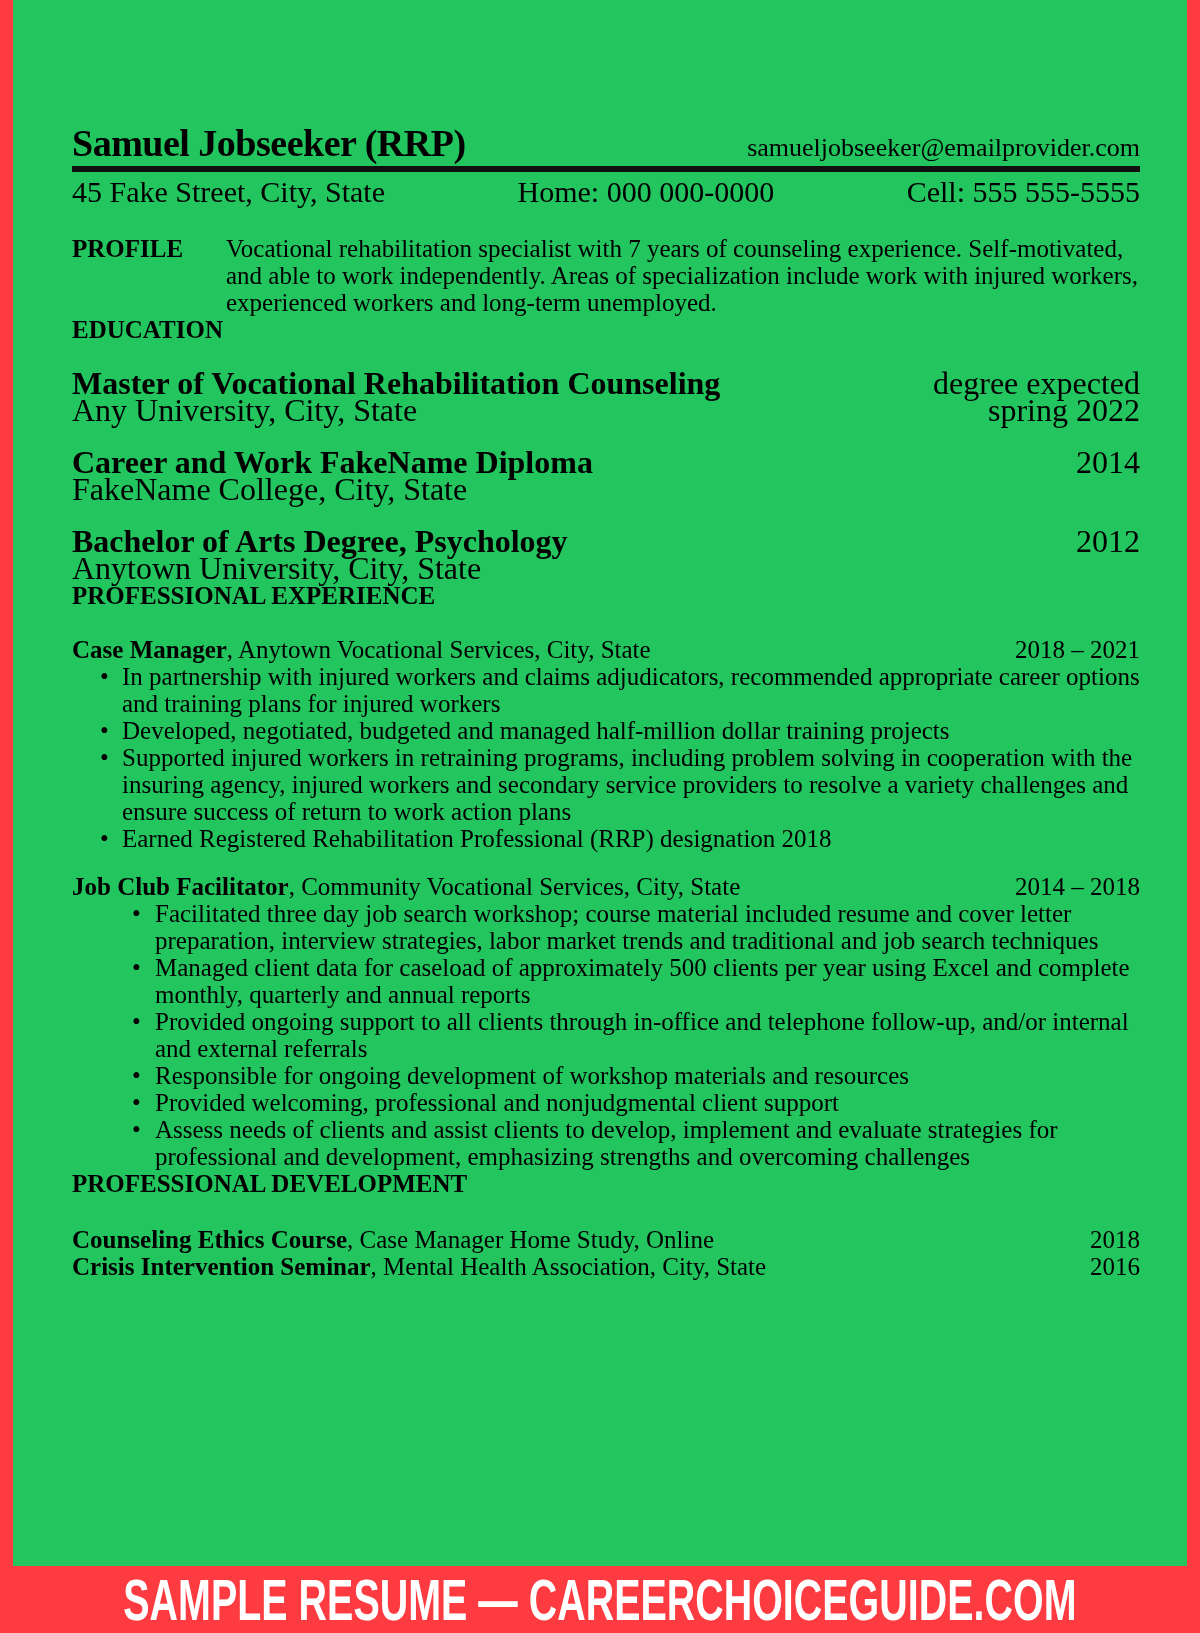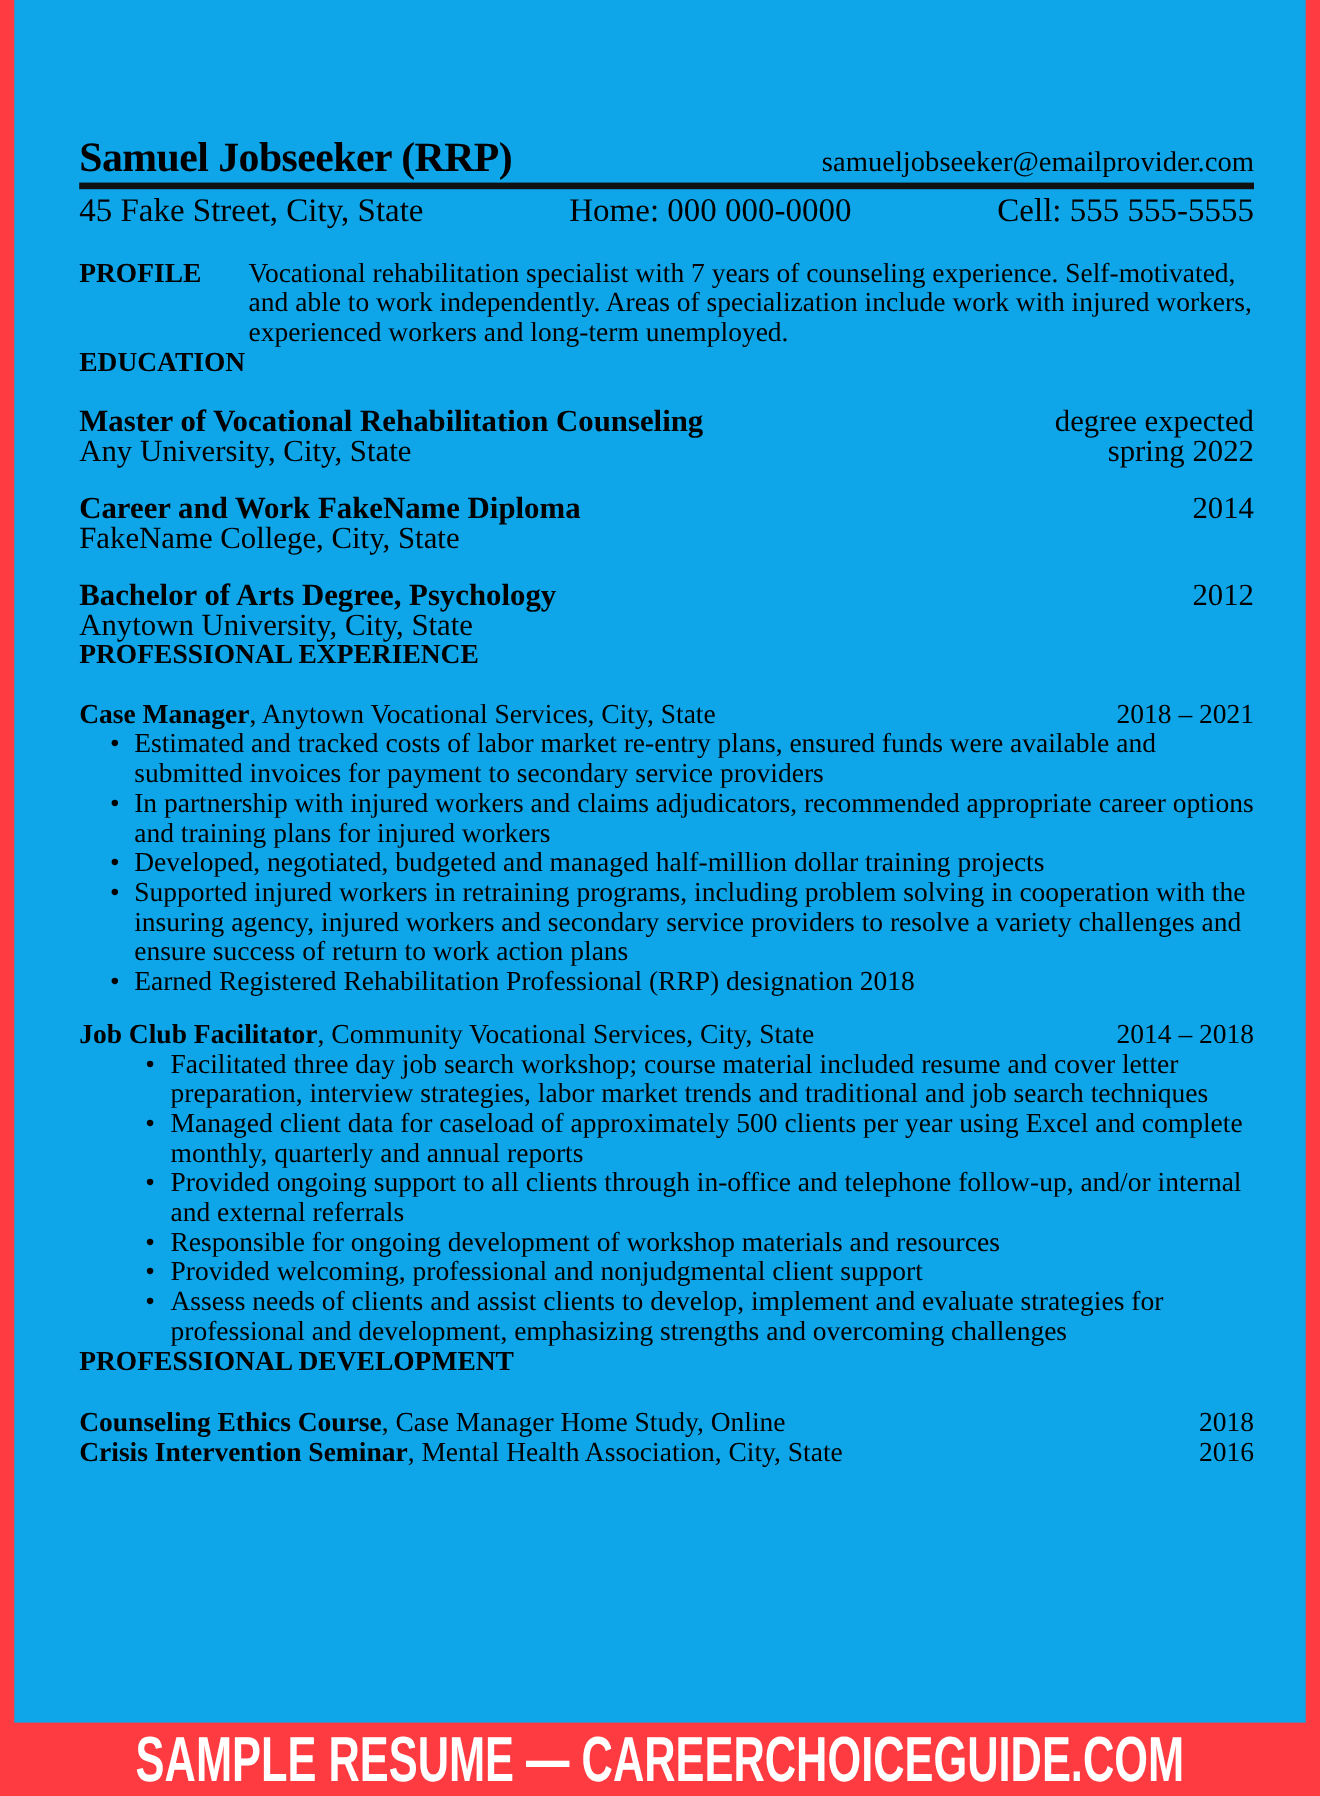--- a/index.html
+++ b/index.html
@@ -1,20 +1,20 @@
 <!DOCTYPE html>
 <html><head>
 <meta charset="utf-8">
 <style>
   html, body { margin: 0; padding: 0; background: #ffffff; }
   .page {
     position: relative;
     width: 1200px;
     height: 1633px;
-    background: #0ea5e9;
+    background: #22c55e;
     overflow: hidden;
     font-family: "Liberation Serif", "DejaVu Serif", serif;
     color: #000000;
   }
   .edge {
     position: absolute;
     top: 0;
     bottom: 0;
     width: 13px;
     background: #fd3b40;
@@ -72,21 +72,21 @@
     font-weight: bold;
     margin: 0;
   }
   .h-education { margin-top: 24px; }
   .h-experience { margin-top: 25px; }
   .h-development { margin-top: 18px; }
   .edu-list { margin: 0; }
   .edu-entry {
     display: flex;
     justify-content: space-between;
-    font-size: 28px;
+    font-size: 32px;
     line-height: 27px;
     margin-top: 25px;
   }
   .edu-entry:first-of-type { margin-top: 27px; }
   .edu-degree { font-weight: bold; }
   .edu-right { text-align: right; white-space: nowrap; }
   .job-header {
     display: flex;
     justify-content: space-between;
     font-size: 25px;
@@ -208,21 +208,20 @@
     <h2 class="section-heading h-experience">PROFESSIONAL EXPERIENCE</h2>
 
     <div class="job job1">
       <div class="job-header">
         <span class="job-left"><b class="job-title">Case Manager</b><span>, Anytown Vocational Services, City, State</span></span>
         <span class="job-dates">2018 – 2021</span>
       </div>
       <ul class="bullets">
 
 
-          <li>Estimated and tracked costs of labor market re-entry plans, ensured funds were available and submitted invoices for payment to secondary service providers</li>
 
           <li>In partnership with injured workers and claims adjudicators, recommended appropriate career options and training plans for injured workers</li>
 
           <li>Developed, negotiated, budgeted and managed half-million dollar training projects</li>
 
           <li>Supported injured workers in retraining programs, including problem solving in cooperation with the insuring agency, injured workers and secondary service providers to resolve a variety challenges and ensure success of return to work action plans</li>
 
           <li>Earned Registered Rehabilitation Professional (RRP) designation 2018</li>
         </ul>
     </div>

